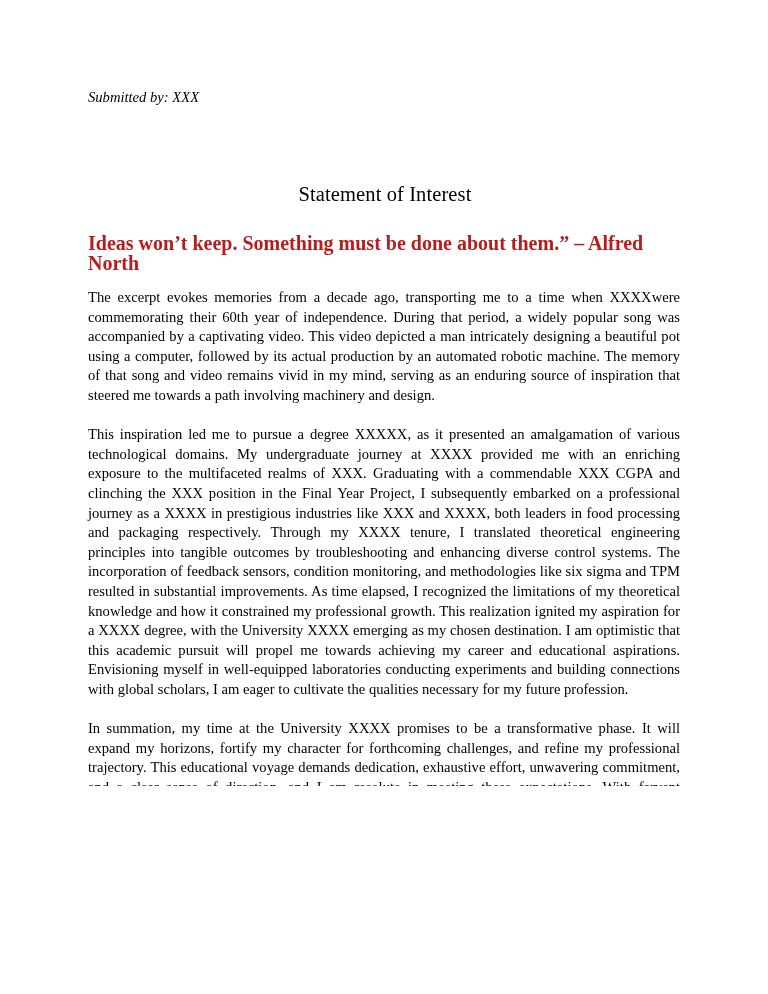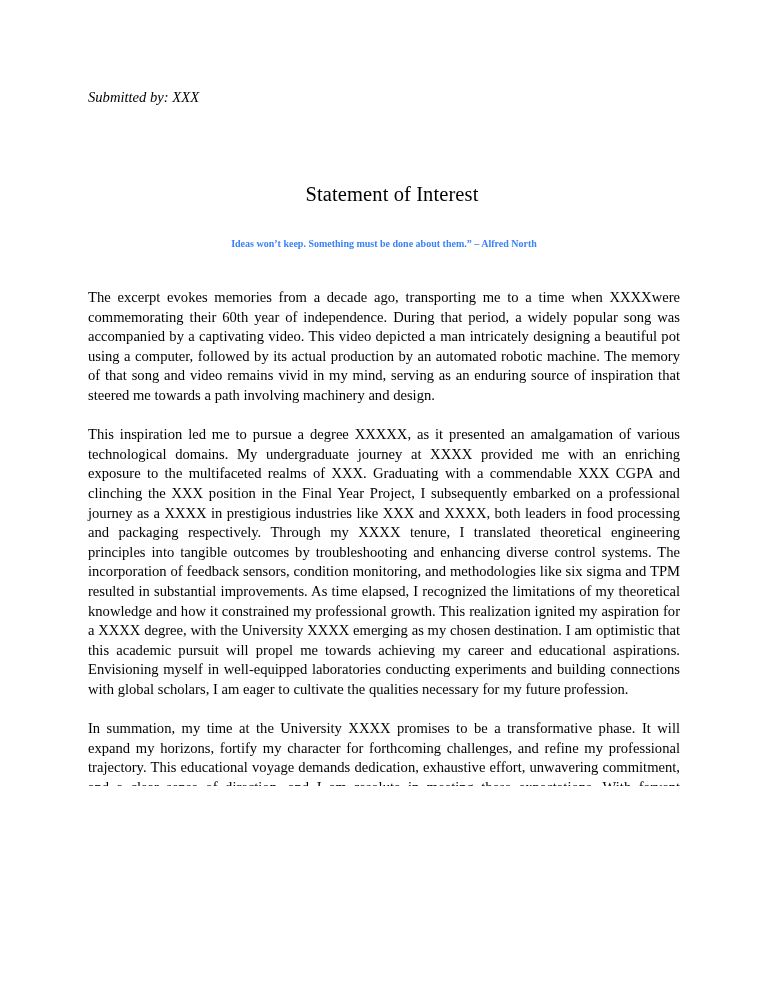--- a/index.html
+++ b/index.html
@@ -44,41 +44,41 @@
     font-family: "Liberation Serif", "DejaVu Serif", serif;
     font-style: italic;
     font-size: 14.6px;
     line-height: 19.6px;
     color: #000000;
     white-space: pre;
   }
 
   .doc-title {
     position: absolute;
-    left: 8px;
+    left: 1px;
     top: 167px;
     width: 592px;
     text-align: center;
     font-size: 20.5px;
     line-height: 26px;
     font-weight: normal;
     letter-spacing: 0.1px;
     color: #000000;
   }
 
   .quote-line {
     position: absolute;
     left: 0;
     top: 234px;
     width: 592px;
-    font-size: 10px;
+    font-size: 20px;
     line-height: 19.6px;
     font-weight: bold;
-    text-align: center;
-    color: #3b82f6;
+    text-align: left;
+    color: #b91c1c;
   }
 
   .body-block {
     position: absolute;
     left: 0;
     top: 288px;
     width: 592px;
   }
 
   p.para {

